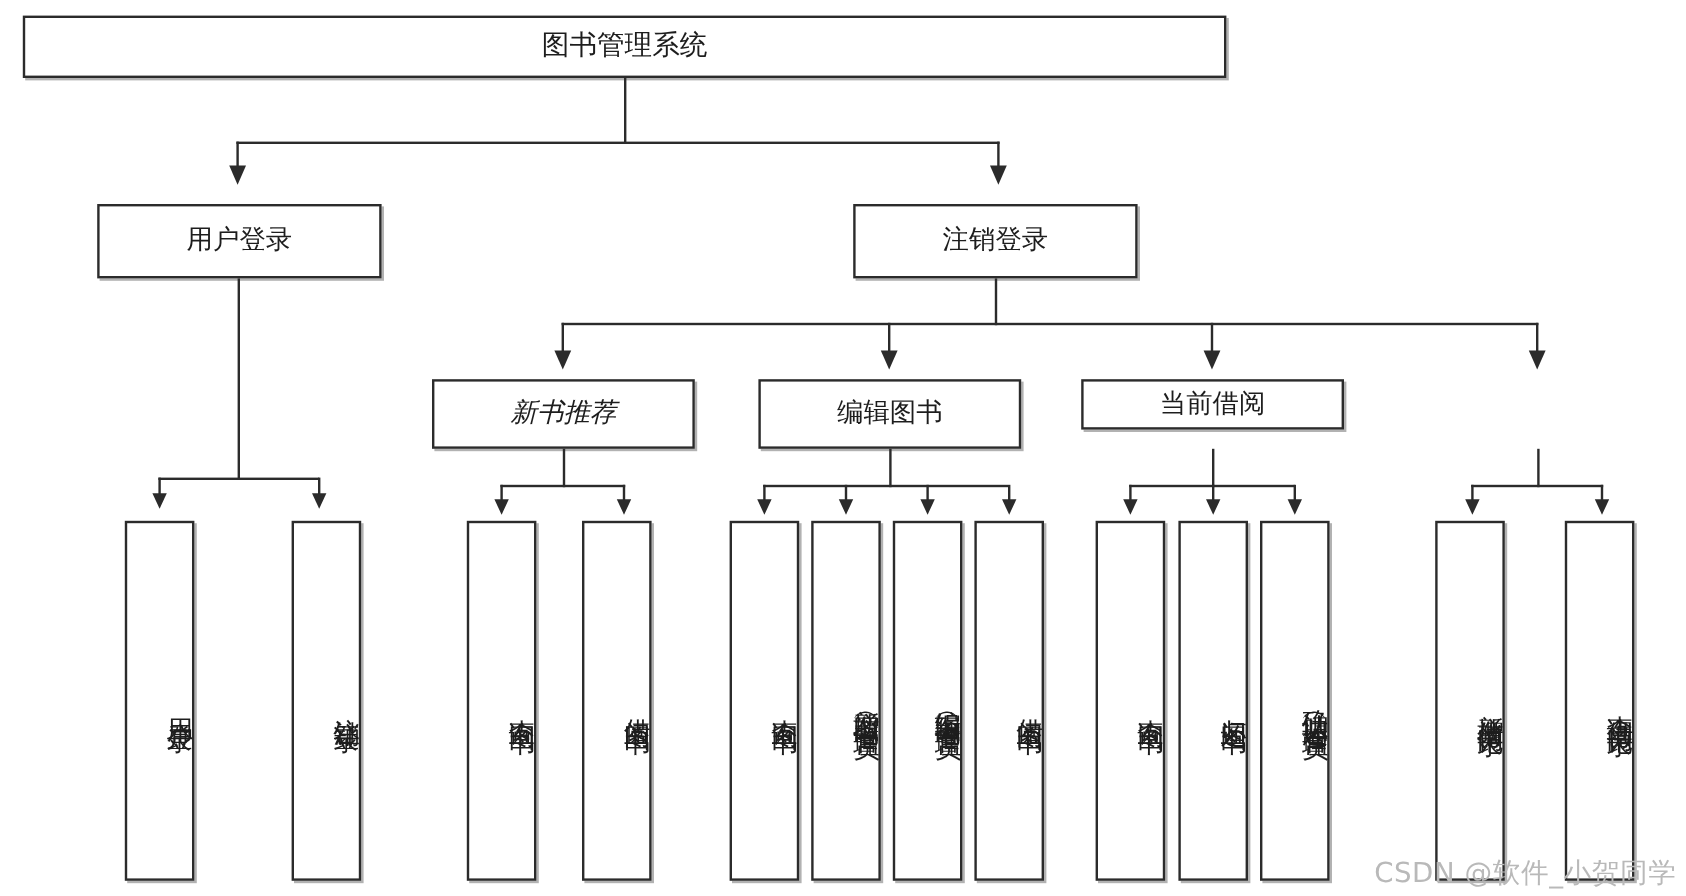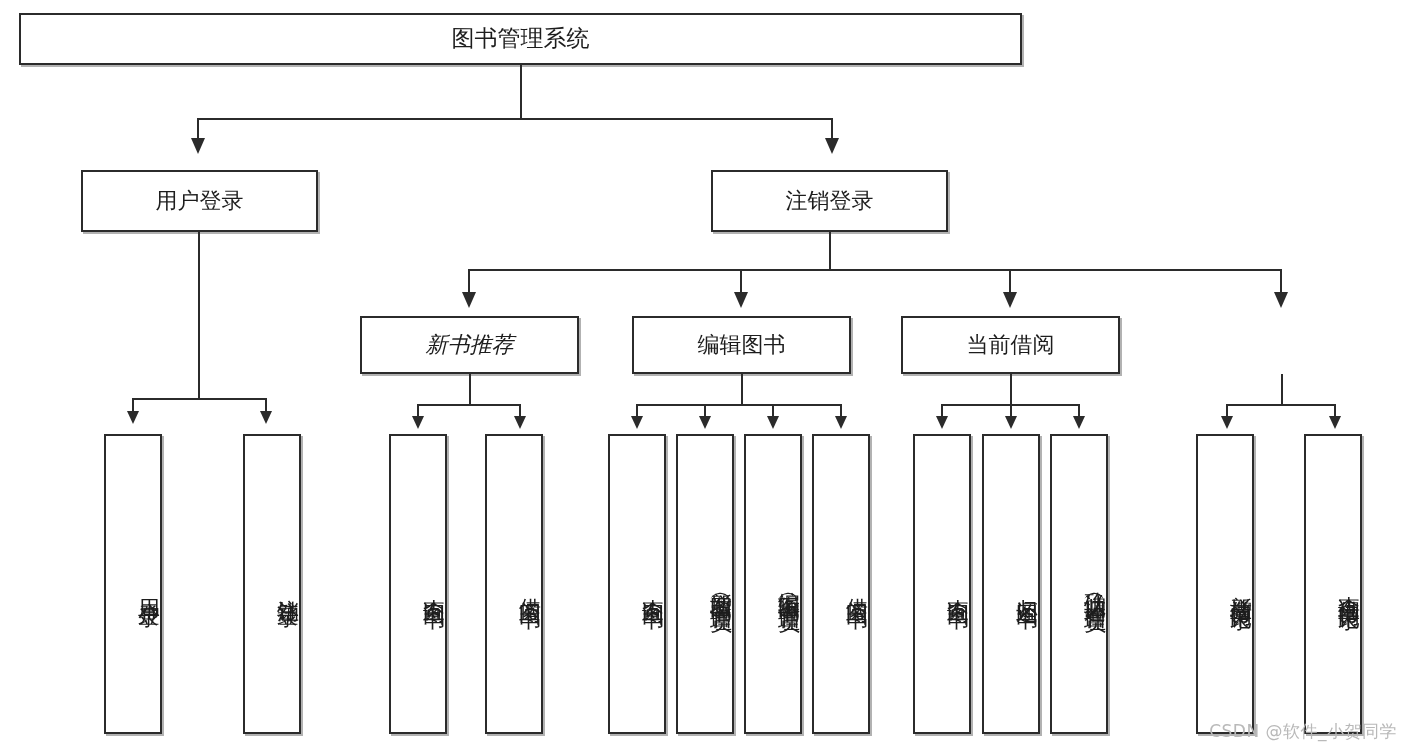--- a/index.html
+++ b/index.html
@@ -65,21 +65,21 @@
   .arrow.wide{
     border-left:7px solid transparent;
     border-right:7px solid transparent;
     border-top:16px solid #2b2b2b;
   }
   
   #watermark{
     position:absolute;
     right:8px;
     bottom:4px;
-    font-size:17px;
+    font-size:23px;
     color:#b9b9b9;
     white-space:nowrap;
     letter-spacing:0.5px;
     pointer-events:none;
   }
 </style>
 </head>
 <body>
 
 <div id="canvas">
@@ -110,21 +110,21 @@
   <div class="ln v" style="left:740px;top:269px;height:24px;"></div>
   <div class="ln v" style="left:1009px;top:269px;height:24px;"></div>
   <div class="ln v" style="left:1280px;top:269px;height:24px;"></div>
   <div class="arrow wide" style="left:462px;top:292px;"></div>
   <div class="arrow wide" style="left:734px;top:292px;"></div>
   <div class="arrow wide" style="left:1003px;top:292px;"></div>
   <div class="arrow wide" style="left:1274px;top:292px;"></div>
 
   <div class="node lvl3" style="left:360px;top:316px;width:219px;height:58px;font-style:italic;">新书推荐</div>
   <div class="node lvl3" style="left:632px;top:316px;width:219px;height:58px;">编辑图书</div>
-  <div class="node lvl3" style="left:901px;top:316px;width:219px;height:58px;">当前借阅</div>
+  <div class="node lvl3" style="left:901px;top:316px;width:219px;height:42px;">当前借阅</div>
 
   <div class="ln v" style="left:469px;top:374px;height:32px;"></div>
   <div class="ln h" style="left:417px;top:404px;width:104px;"></div>
   <div class="ln v" style="left:417px;top:404px;height:14px;"></div>
   <div class="ln v" style="left:519px;top:404px;height:14px;"></div>
   <div class="arrow" style="left:412px;top:416px;"></div>
   <div class="arrow" style="left:514px;top:416px;"></div>
 
   <div class="ln v" style="left:741px;top:374px;height:32px;"></div>
   <div class="ln h" style="left:636px;top:404px;width:204px;"></div>

